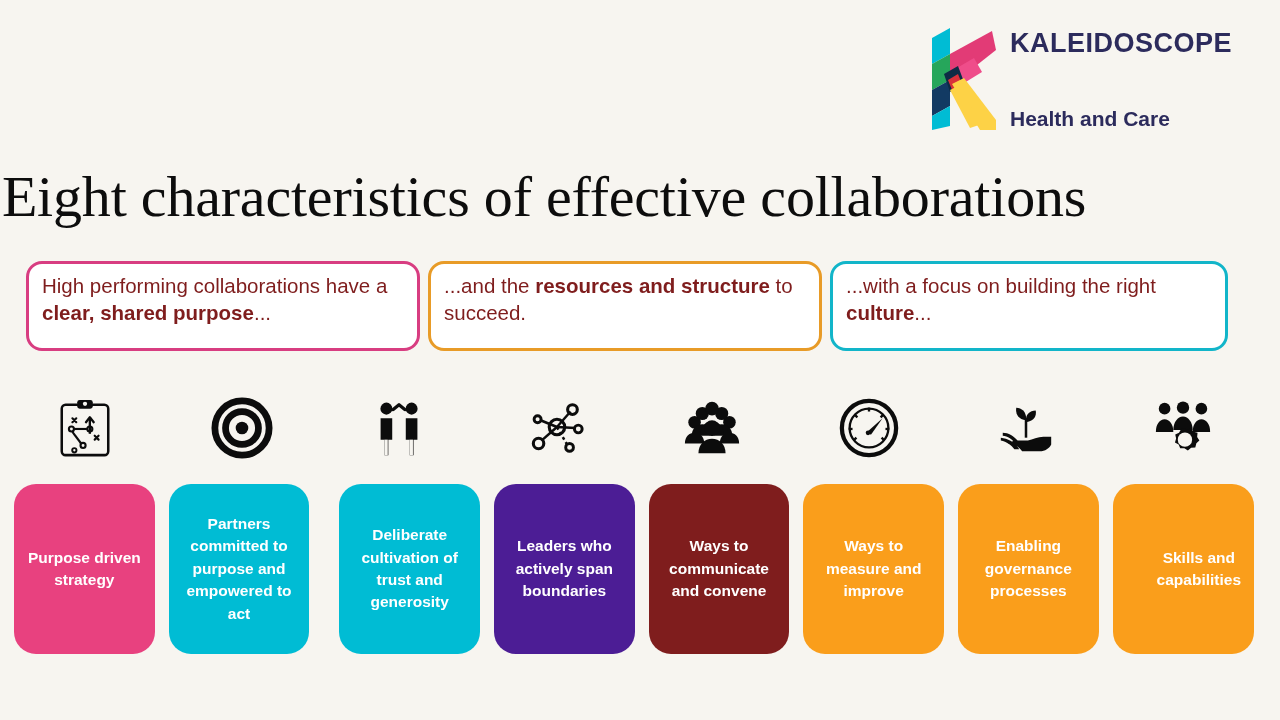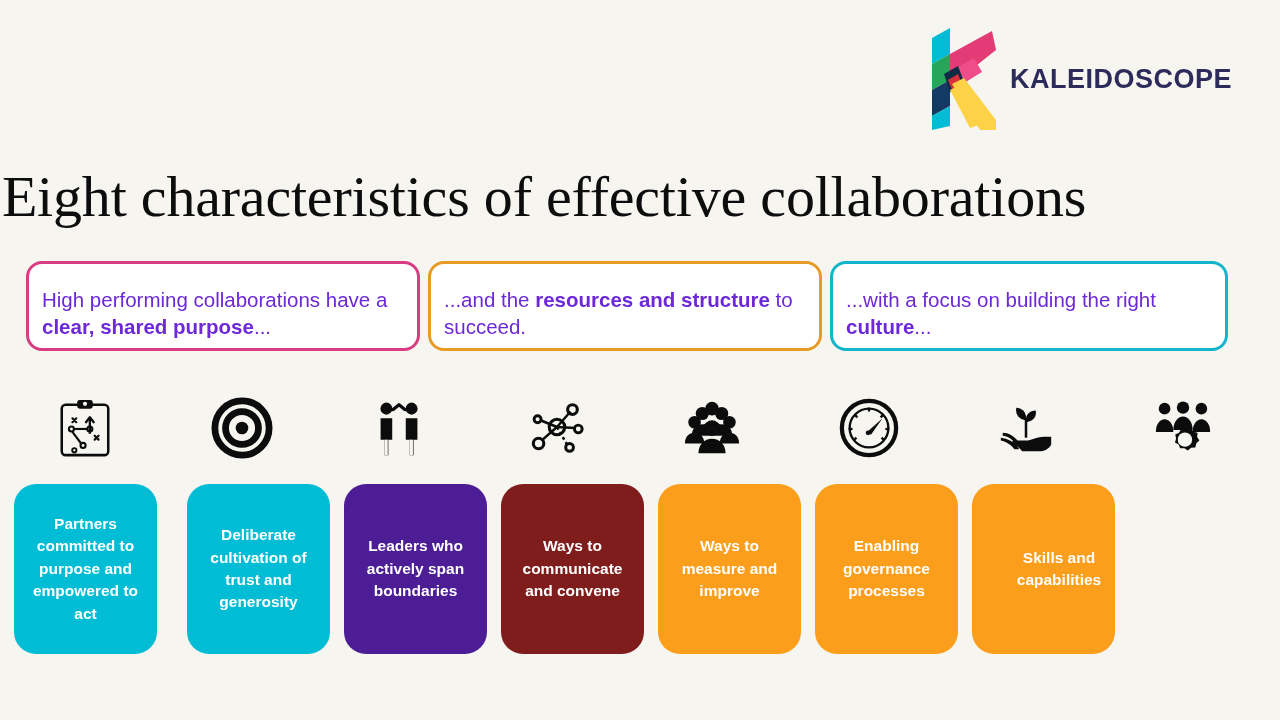--- a/index.html
+++ b/index.html
@@ -81,24 +81,24 @@
     height: 90px;
     display: flex;
     gap: 8px;
   }
   .callout {
     background: #ffffff;
     border-radius: 16px;
     border: 3px solid #000;
     padding: 8px 12px 8px 13px;
     display: flex;
-    align-items: flex-end;
+    align-items: flex-start;
     font-size: 20.5px;
     line-height: 1.33;
-    color: #6d28d9;
+    color: #7f1d1d;
   }
   .callout-1 { width: 394px; border-color: #d83d81; }
   .callout-2 { width: 398px; border-color: #12b5c9; }
   .callout-3 { width: 394px; border-color: #e89b27; }
   .callout b { font-weight: bold; }
 
   
   .icon-row {
     position: absolute;
     top: 390px;
@@ -163,20 +163,21 @@
       <polygon points="26,44 50,30 58,44 32,60 26,56" fill="#ef4d8a"></polygon>
 
       <polygon points="20,46 34,38 40,54 26,64" fill="#0d2b45"></polygon>
       <polygon points="24,52 34,46 38,56 28,62" fill="#d9313a"></polygon>
 
       <polygon points="28,56 40,50 72,92 72,102 56,102" fill="#fdd246"></polygon>
       <polygon points="26,62 34,58 58,96 46,100" fill="#fdd246"></polygon>
     </svg>
     <div class="logo-words">
       <span class="logo-title">KALEIDOSCOPE</span>
+      <span class="logo-sub">Health and Care</span>
     </div>
   </div>
 
   <h1 class="slide-title">Eight characteristics of effective collaborations</h1>
 
   <div class="callouts">
     <div class="callout callout-1" style="border-color: rgb(216, 61, 129);">
       <p><span>High performing collaborations have a </span><b>clear, shared purpose</b><span>...</span></p>
     </div>
     <div class="callout callout-3" style="border-color: rgb(232, 155, 39);">
@@ -296,20 +297,23 @@
         <circle cx="32" cy="11" r="6.4" fill="#0c0c0c"></circle>
         <path d="M22 34 c0-8 4.5-14 10-14 s10 6 10 14 z" fill="#0c0c0c"></path>
         <path d="M32 32 l4.2 1.6 4-1.2 2.6 3.4 4.2 1.1 -0.4 4.3 2.3 3.6 -3.1 3 -1.1 4.2 -4.3 0.5 -3.4 2.7 -3.6 -2.4 -4.3 0.2 -1.6 -4.0 -3.8 -2.1 1.2 -4.1 -0.9 -4.2 3.9 -1.8 2.2 -3.7 z" fill="#0c0c0c"></path>
         <circle cx="34" cy="44" r="7.4" fill="#f7f5f0"></circle>
       </svg>
     </div>
 
   </div>
 
   <div class="card-row">
+    <div class="card" style="background: rgb(232, 65, 127);">
+      <span>Purpose driven strategy</span>
+    </div>
     <div class="card" style="background: rgb(0, 188, 212);">
       <span>Partners committed to purpose and empowered to act</span>
     </div>
     <div class="card" style="background: rgb(0, 188, 212); margin-left: 16px;">
       <span>Deliberate cultivation of trust and generosity</span>
     </div>
     <div class="card" style="background: #4c1d95;">
       <span>Leaders who actively span boundaries</span>
     </div>
     <div class="card" style="background: #7f1d1d;">

